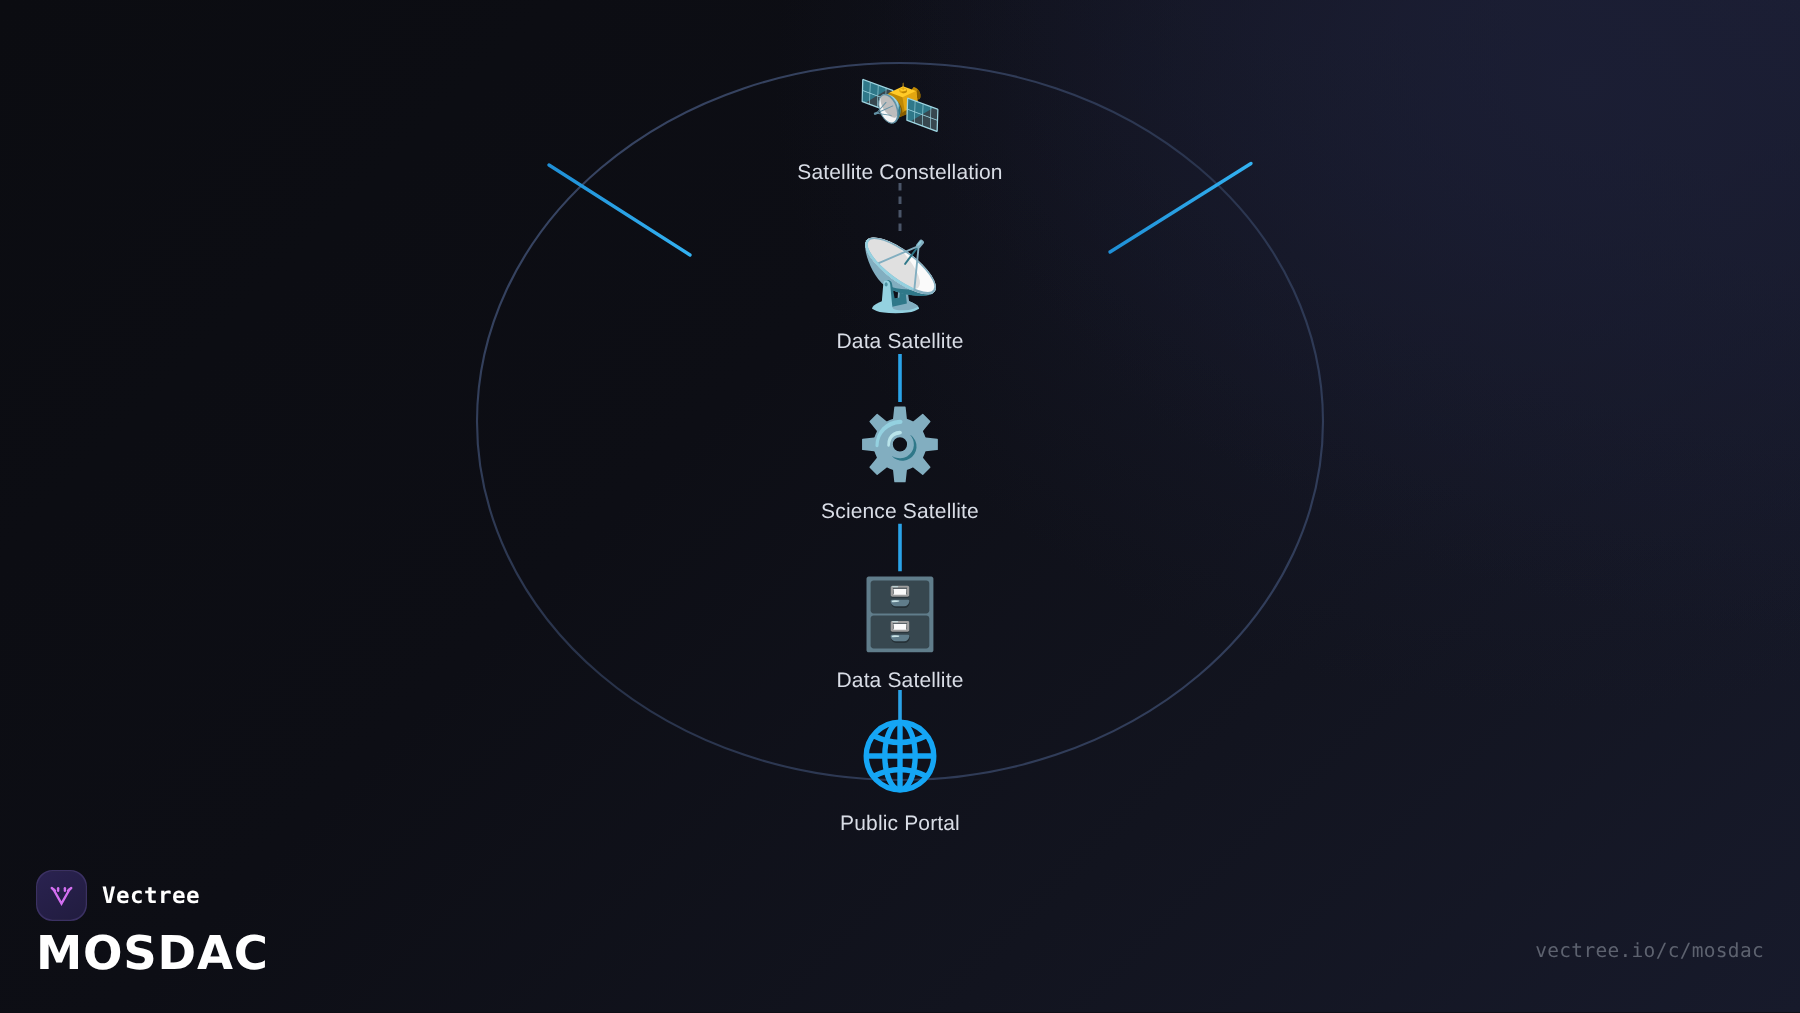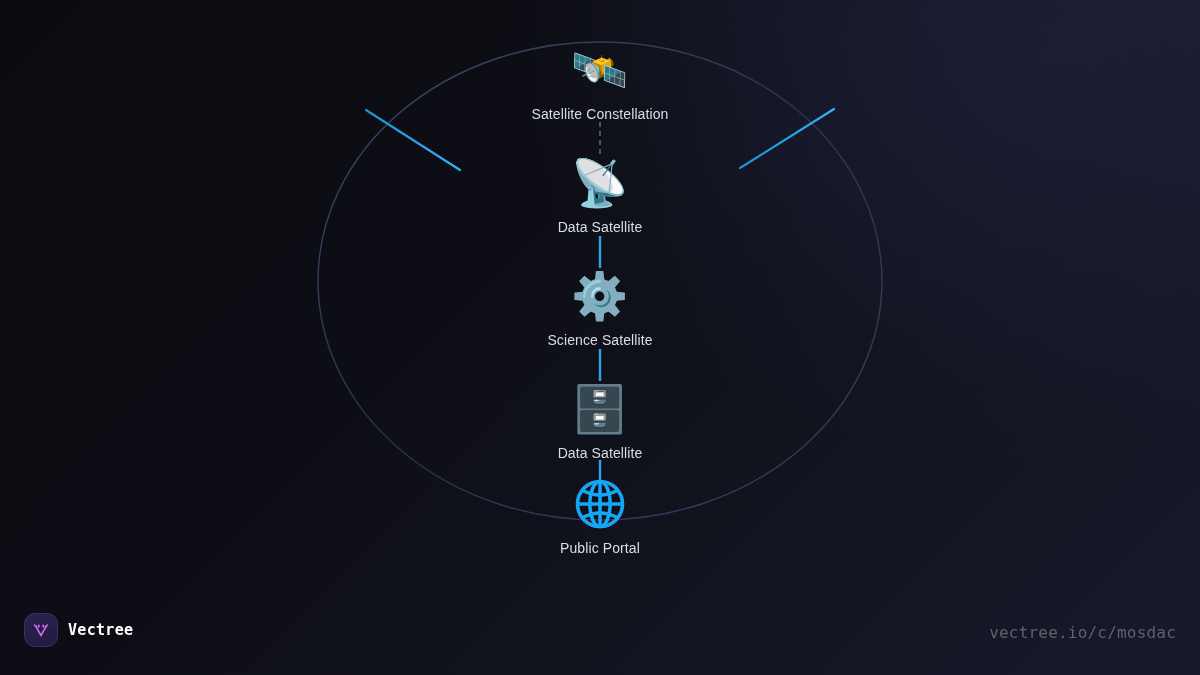--- a/index.html
+++ b/index.html
@@ -97,21 +97,21 @@
     font-weight:bold;
     color:#ffffff;
     letter-spacing:.5px;
     line-height:1.05;
   }
 
   #footer-url {
     position:absolute;
     right:24px; bottom:33px;
     font-family:"DejaVu Sans Mono", monospace;
-    font-size:16px;
+    font-size:13px;
     color:#5d626f;
     letter-spacing:.2px;
   }
 </style>
 </head>
 <body>
 
 <div id="stage">
 
   <svg id="bg-art" viewBox="0 0 1200 675" xmlns="http://www.w3.org/2000/svg">
@@ -195,17 +195,18 @@
         <svg width="20" height="20" viewBox="0 0 24 24" xmlns="http://www.w3.org/2000/svg" fill="none" stroke="#d36ff0" stroke-width="1.9" stroke-linecap="round">
           <path d="M5.5 7 L12 18.5 L18.5 7"></path>
           <path d="M4.2 6 L6.8 8.2"></path>
           <path d="M19.8 6 L17.2 8.2"></path>
           <path d="M9.3 6.2 L9.3 8.2"></path>
           <path d="M14.7 6.2 L14.7 8.2"></path>
         </svg>
       </div>
       <div class="brand-name">Vectree</div>
     </div>
+    <div class="brand-title">MOSDAC</div>
   </div>
 
   <div id="footer-url">vectree.io/c/mosdac</div>
 
 </div>
 
 </body></html>

